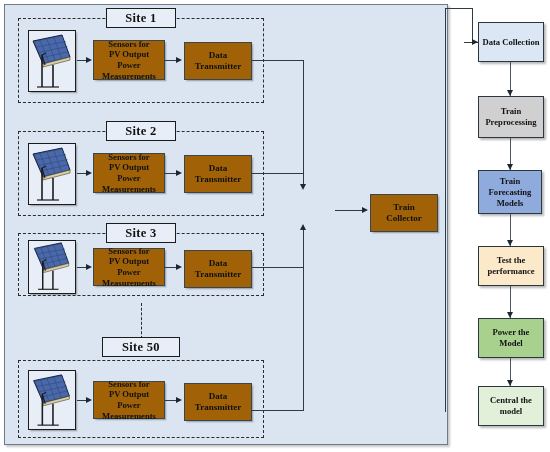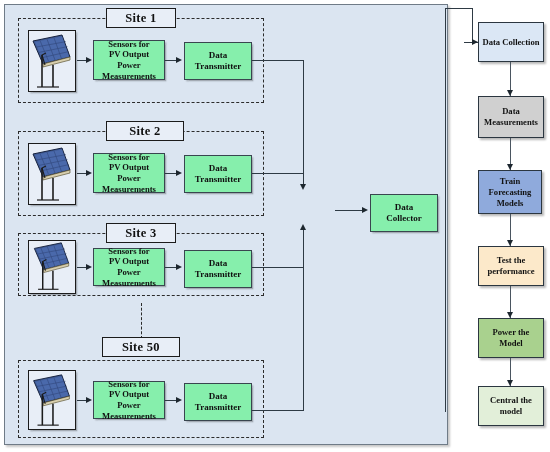--- a/index.html
+++ b/index.html
@@ -45,21 +45,21 @@
     line-height: 18px;
     height: 20px;
     text-align: center;
     color: #111111;
     letter-spacing: 0.3px;
   }
 
   
   .pbox {
     position: absolute;
-    background: #86efac;
+    background: #a16207;
     border: 1px solid #39454f;
     box-sizing: border-box;
     display: flex;
     align-items: center;
     justify-content: center;
     text-align: center;
     font-size: 8.6px;
     line-height: 10.6px;
     color: #101010;
     box-shadow: 1.5px 1.5px 1.5px rgba(0,0,0,0.25);
@@ -166,21 +166,21 @@
   <div class="pbox big" style="left:184px; top:42px; width:68px; height:36px;">Data Transmitter</div>
 
   <div class="ln h" style="left:77px; top:59.5px; width:9px;"></div>
   <div class="arrow right" style="left:86px; top:56.5px;"></div>
   <div class="ln h" style="left:165px; top:59.5px; width:11px;"></div>
   <div class="arrow right" style="left:176px; top:56.5px;"></div>
 
   <div class="ln h" style="left:252px; top:59.5px; width:52px;"></div>
 
   <div class="site-group" style="left:18px; top:131px; width:246px; height:85px;"></div>
-  <div class="site-label" style="left:106px; top:121px; width:78px;">Site 2</div>
+  <div class="site-label" style="left:106px; top:121px; width:70px;">Site 2</div>
 
   <div class="pv-frame" style="left:28px; top:143px; width:48px; height:62px;">
     <svg width="46" height="60" viewBox="0 0 46 60">
       <polygon points="4,10 33,4 41,26 14,33" fill="#3f5b96" stroke="#16213d" stroke-width="1"></polygon>
       <polygon points="6,11 33,5.6 40,25.4 15,31.6" fill="#4a69ab" stroke="none"></polygon>
       <g stroke="#2b3f70" stroke-width="0.6" opacity="0.85">
         <line x1="11" y1="9.5" x2="19.5" y2="30.2"></line>
         <line x1="18" y1="8.2" x2="26" y2="29"></line>
         <line x1="25" y1="6.9" x2="32.5" y2="27.6"></line>
         <line x1="7.5" y1="16" x2="37" y2="10.6"></line>
@@ -276,34 +276,34 @@
 
   <div class="ln h" style="left:252px; top:409.5px; width:52px;"></div>
 
   <div class="ln v" style="left:303px; top:230px; height:180px;"></div>
   <div class="arrow up" style="left:300px; top:224px;"></div>
 
 
   <div class="ln h" style="left:335px; top:209.5px; width:27px;"></div>
   <div class="arrow right" style="left:362px; top:206.5px;"></div>
 
-  <div class="pbox big" style="left:370px; top:194px; width:68px; height:32px;">Data Collector</div>
+  <div class="pbox big" style="left:370px; top:194px; width:68px; height:32px;">Train Collector</div>
 
   <div class="ln v" style="left:445px; top:8px; height:404px;"></div>
   <div class="ln h" style="left:445px; top:8px; width:28px;"></div>
   <div class="ln v" style="left:472px; top:8px; height:34px;"></div>
   <div class="ln h" style="left:464px; top:41.5px; width:14px;"></div>
   <div class="arrow right" style="left:472px; top:38.5px;"></div>
 
   <div class="wbox" style="left:478px; top:22px; width:66px; height:40px; background:#dbe7f5;">Data Collection</div>
 
   <div class="wline" style="left:510px; top:62px; height:34px;"></div>
   <div class="arrow down" style="left:507px; top:90px;"></div>
 
-  <div class="wbox" style="left:478px; top:96px; width:66px; height:42px; background:#d0d0d0;">Data Measurements</div>
+  <div class="wbox" style="left:478px; top:96px; width:66px; height:42px; background:#d0d0d0;">Train Preprocessing</div>
 
   <div class="wline" style="left:510px; top:138px; height:32px;"></div>
   <div class="arrow down" style="left:507px; top:164px;"></div>
 
   <div class="wbox" style="left:478px; top:170px; width:64px; height:44px; background:#8faadc;">Train Forecasting Models</div>
 
   <div class="wline" style="left:510px; top:214px; height:32px;"></div>
   <div class="arrow down" style="left:507px; top:240px;"></div>
 
   <div class="wbox" style="left:478px; top:246px; width:66px; height:40px; background:#fce9ca;">Test the performance</div>

